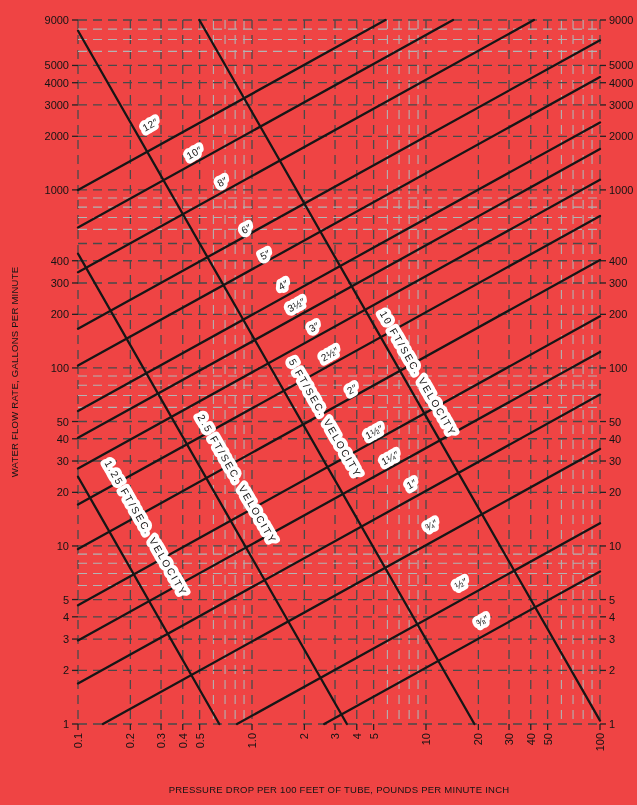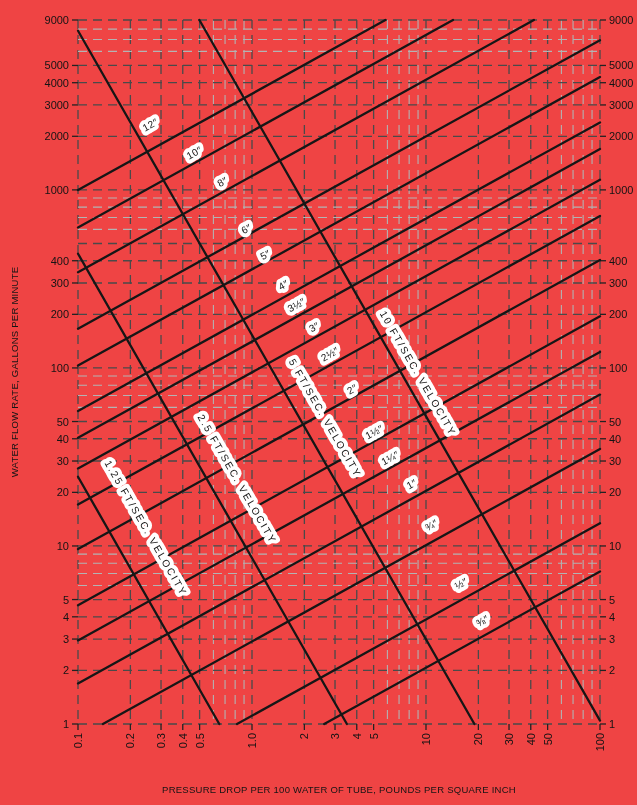--- a/index.html
+++ b/index.html
@@ -239,14 +239,14 @@
         <polyline points="78.0,253.7 346.9,724.0" fill="none" stroke="#161616" stroke-width="2.3" stroke-linecap="round"></polyline>
         <polyline points="78.0,30.7 474.4,724.0" fill="none" stroke="#161616" stroke-width="2.3" stroke-linecap="round"></polyline>
         <polyline points="199.4,20.0 600.0,720.6" fill="none" stroke="#161616" stroke-width="2.3" stroke-linecap="round"></polyline>
         <text x="142.88668851679853" y="529.9569698566283" text-anchor="middle" class="line-label" transform="rotate(60 142.88668851679853 529.9569698566283)">1.25 FT/SEC. VELOCITY</text>
         <text x="234.18711388453684" y="480.89312451918954" text-anchor="middle" class="line-label" transform="rotate(60 234.18711388453684 480.89312451918954)">2.5 FT/SEC. VELOCITY</text>
         <text x="322.14297068459234" y="419.989964929238" text-anchor="middle" class="line-label" transform="rotate(60 322.14297068459234 419.989964929238)">5 FT/SEC. VELOCITY</text>
         <text x="415.04080269887766" y="375.2188777239151" text-anchor="middle" class="line-label" transform="rotate(60 415.04080269887766 375.2188777239151)">10 FT/SEC. VELOCITY</text>
       </g>
     </svg>
   <div id="y-axis-title" class="axis-title">WATER FLOW RATE, GALLONS PER MINUTE</div>
-  <div id="x-axis-title" class="axis-title">PRESSURE DROP PER 100 WATER OF TUBE, POUNDS PER SQUARE INCH</div>
+  <div id="x-axis-title" class="axis-title">PRESSURE DROP PER 100 FEET OF TUBE, POUNDS PER MINUTE INCH</div>
 </div>
 
 </body></html>

